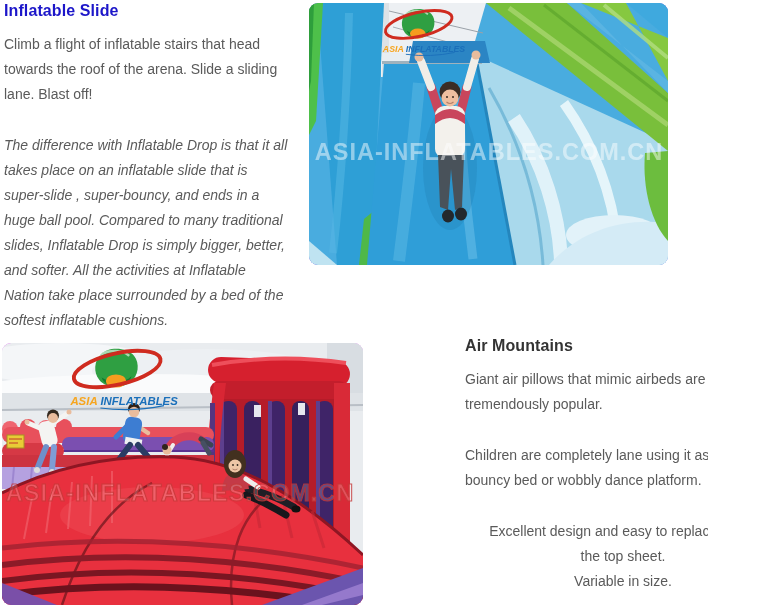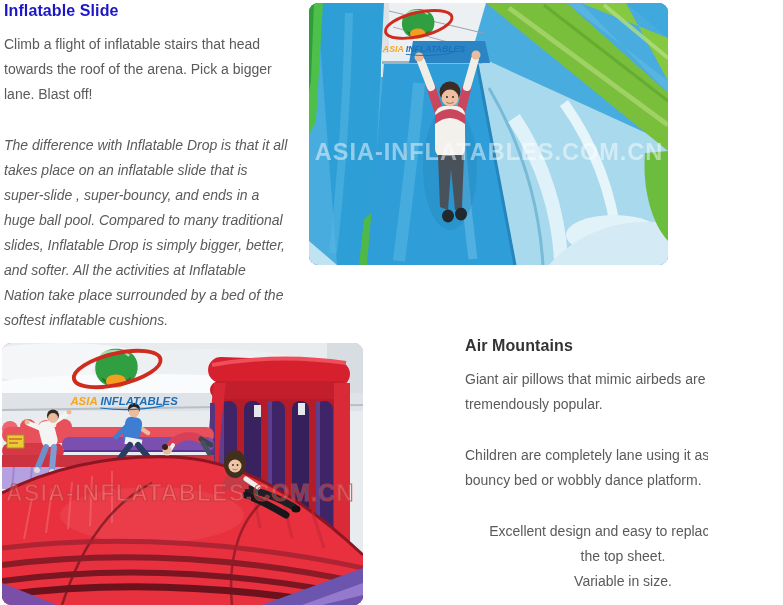--- a/index.html
+++ b/index.html
@@ -35,21 +35,21 @@
         <text x="2" y="50" font-size="9.5" font-style="italic" font-weight="bold" fill="#f6a51f">ASIA</text>
         <text x="27" y="50" font-size="9.5" font-style="italic" font-weight="bold" fill="#1a6fba">INFLATABLES</text>
         <path d="M27,52.5 Q54,56 80,50.5" stroke="#1a6fba" stroke-width="1" fill="none"></path>
       </g>
     </defs>
   </svg>
 
   <section class="col col-left">
     <h2 style="color: rgb(28, 22, 201);">Inflatable Slide</h2>
     <p style="color: rgb(90, 90, 90);">Climb a flight of inflatable stairs that head
-towards the roof of the arena. Pick a bigger
+towards the roof of the arena. Slide a sliding
 lane. Blast off!</p>
     <p style="color: rgb(90, 90, 90); font-style: italic;">The difference with Inflatable Drop is that it all
 takes place on an inflatable slide that is
 super-slide , super-bouncy, and ends in a
 huge ball pool. Compared to many traditional
 slides, Inflatable Drop is simply bigger, better,
 and softer. All the activities at Inflatable
 Nation take place surrounded by a bed of the
 softest inflatable cushions.</p>
   </section>

